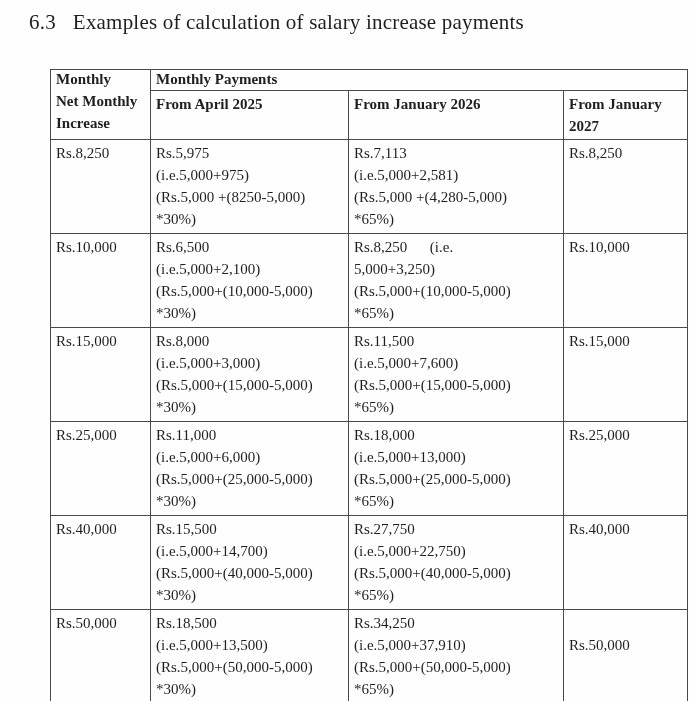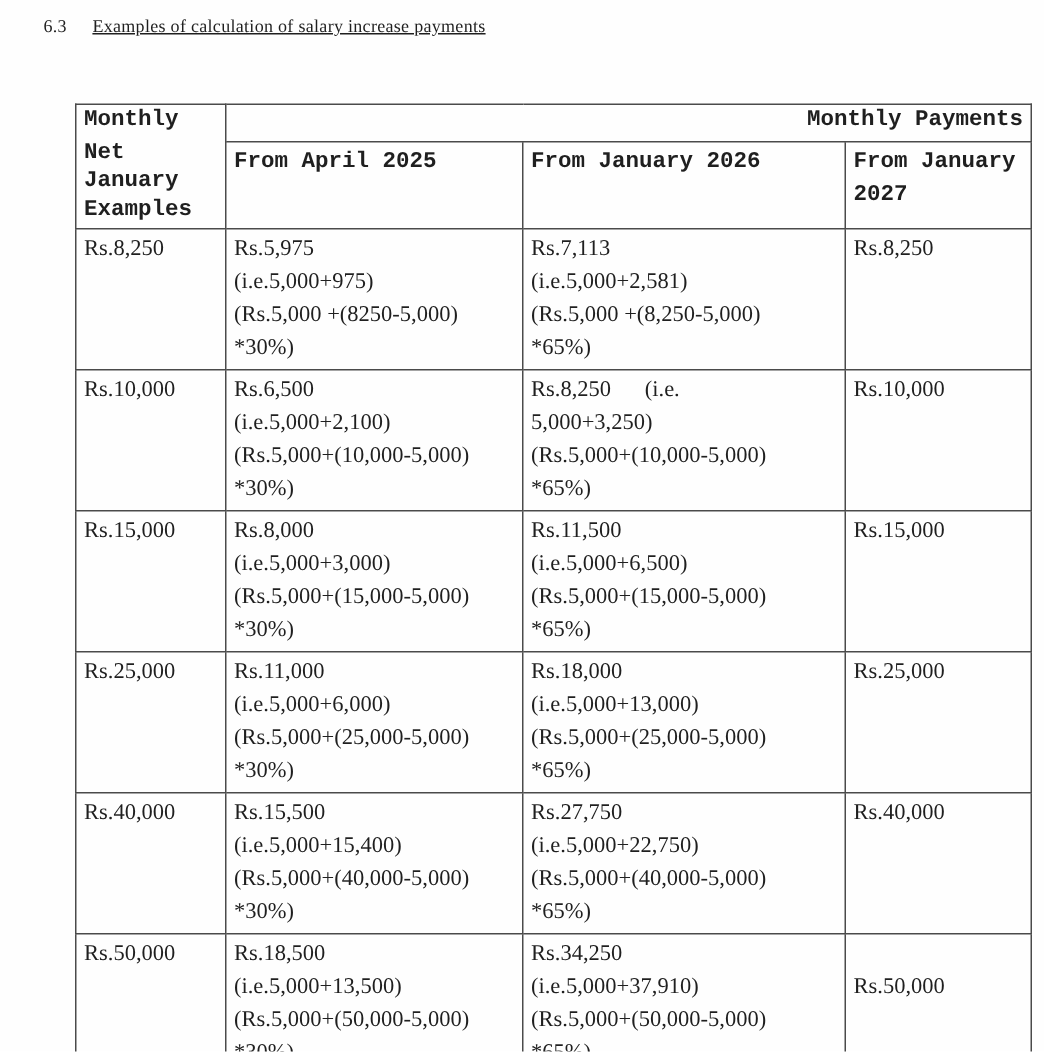--- a/index.html
+++ b/index.html
@@ -15,24 +15,23 @@
   .page {
     position: relative;
     width: 696px;
     height: 701px;
     background: #fefefe;
   }
   .doc-title {
     position: absolute;
     left: 29px;
     top: 10px;
-    font-size: 12px;
+    font-size: 21px;
     letter-spacing: 0.2px;
     white-space: nowrap;
-    text-decoration: underline;
   }
   .doc-title .num {
     display: inline-block;
     margin-right: 17px;
   }
   table.salary {
     position: absolute;
     left: 50px;
     top: 69px;
     width: 637px;
@@ -44,22 +43,22 @@
   table.salary td {
     border: 1.5px solid #4a4a4a;
     vertical-align: top;
     padding: 2px 5px;
     overflow: hidden;
   }
   tr.hrow1 { height: 21px; }
   tr.hrow1 td { padding-top: 0; padding-bottom: 0; line-height: 19px; }
   tr.hrow2 { height: 48px; margin-top: 44px; }
   tr.drow  { height: 94px; }
-  .b { font-weight: bold; font-family: Liberation Mono, monospace; }
-  .center { text-align: right; margin-left: 13px; }
+  .b { font-weight: bold; }
+  .center { text-align: left; margin-left: 13px; }
   .line {
     white-space: pre-wrap;
     min-height: 22px;
   }
   .line.it { }
   .hline { min-height: 22px; }
 </style>
 </head>
 <body>
 
@@ -73,22 +72,22 @@
     <colgroup>
       <col style="width:100px">
       <col style="width:198px">
       <col style="width:215px">
       <col style="width:124px">
     </colgroup>
     <tbody>
       <tr class="hrow1">
         <td rowspan="2" class="b">
           <div class="hline">Monthly</div>
-          <div class="hline">Net January</div>
-          <div class="hline">Examples</div>
+          <div class="hline">Net Monthly</div>
+          <div class="hline">Increase</div>
         </td>
         <td colspan="3" class="b center">Monthly Payments</td>
       </tr>
       <tr class="hrow2">
         <td class="b">From April 2025</td>
         <td class="b">From January 2026</td>
         <td class="b">From January 2027</td>
       </tr>
     </tbody>
     <tbody id="rows-body">
@@ -98,21 +97,21 @@
           </td>
           <td>
             <div class="line">Rs.5,975</div>
             <div class="line">(i.e.5,000+975)</div>
             <div class="line it">(Rs.5,000 +(8250-5,000)</div>
             <div class="line it">*30%)</div>
           </td>
           <td>
             <div class="line">Rs.7,113</div>
             <div class="line">(i.e.5,000+2,581)</div>
-            <div class="line it">(Rs.5,000 +(8,250-5,000)</div>
+            <div class="line it">(Rs.5,000 +(4,280-5,000)</div>
             <div class="line it">*65%)</div>
           </td>
           <td>
             <div class="line">Rs.8,250</div>
           </td>
         </tr>
         <tr class="drow">
           <td>
             <div class="line">Rs.10,000</div>
           </td>
@@ -137,21 +136,21 @@
             <div class="line">Rs.15,000</div>
           </td>
           <td>
             <div class="line">Rs.8,000</div>
             <div class="line">(i.e.5,000+3,000)</div>
             <div class="line">(Rs.5,000+(15,000-5,000)</div>
             <div class="line">*30%)</div>
           </td>
           <td>
             <div class="line">Rs.11,500</div>
-            <div class="line">(i.e.5,000+6,500)</div>
+            <div class="line">(i.e.5,000+7,600)</div>
             <div class="line">(Rs.5,000+(15,000-5,000)</div>
             <div class="line">*65%)</div>
           </td>
           <td>
             <div class="line">Rs.15,000</div>
           </td>
         </tr>
         <tr class="drow">
           <td>
             <div class="line">Rs.25,000</div>
@@ -171,21 +170,21 @@
           <td>
             <div class="line">Rs.25,000</div>
           </td>
         </tr>
         <tr class="drow">
           <td>
             <div class="line">Rs.40,000</div>
           </td>
           <td>
             <div class="line">Rs.15,500</div>
-            <div class="line">(i.e.5,000+15,400)</div>
+            <div class="line">(i.e.5,000+14,700)</div>
             <div class="line">(Rs.5,000+(40,000-5,000)</div>
             <div class="line">*30%)</div>
           </td>
           <td>
             <div class="line">Rs.27,750</div>
             <div class="line">(i.e.5,000+22,750)</div>
             <div class="line">(Rs.5,000+(40,000-5,000)</div>
             <div class="line">*65%)</div>
           </td>
           <td>

